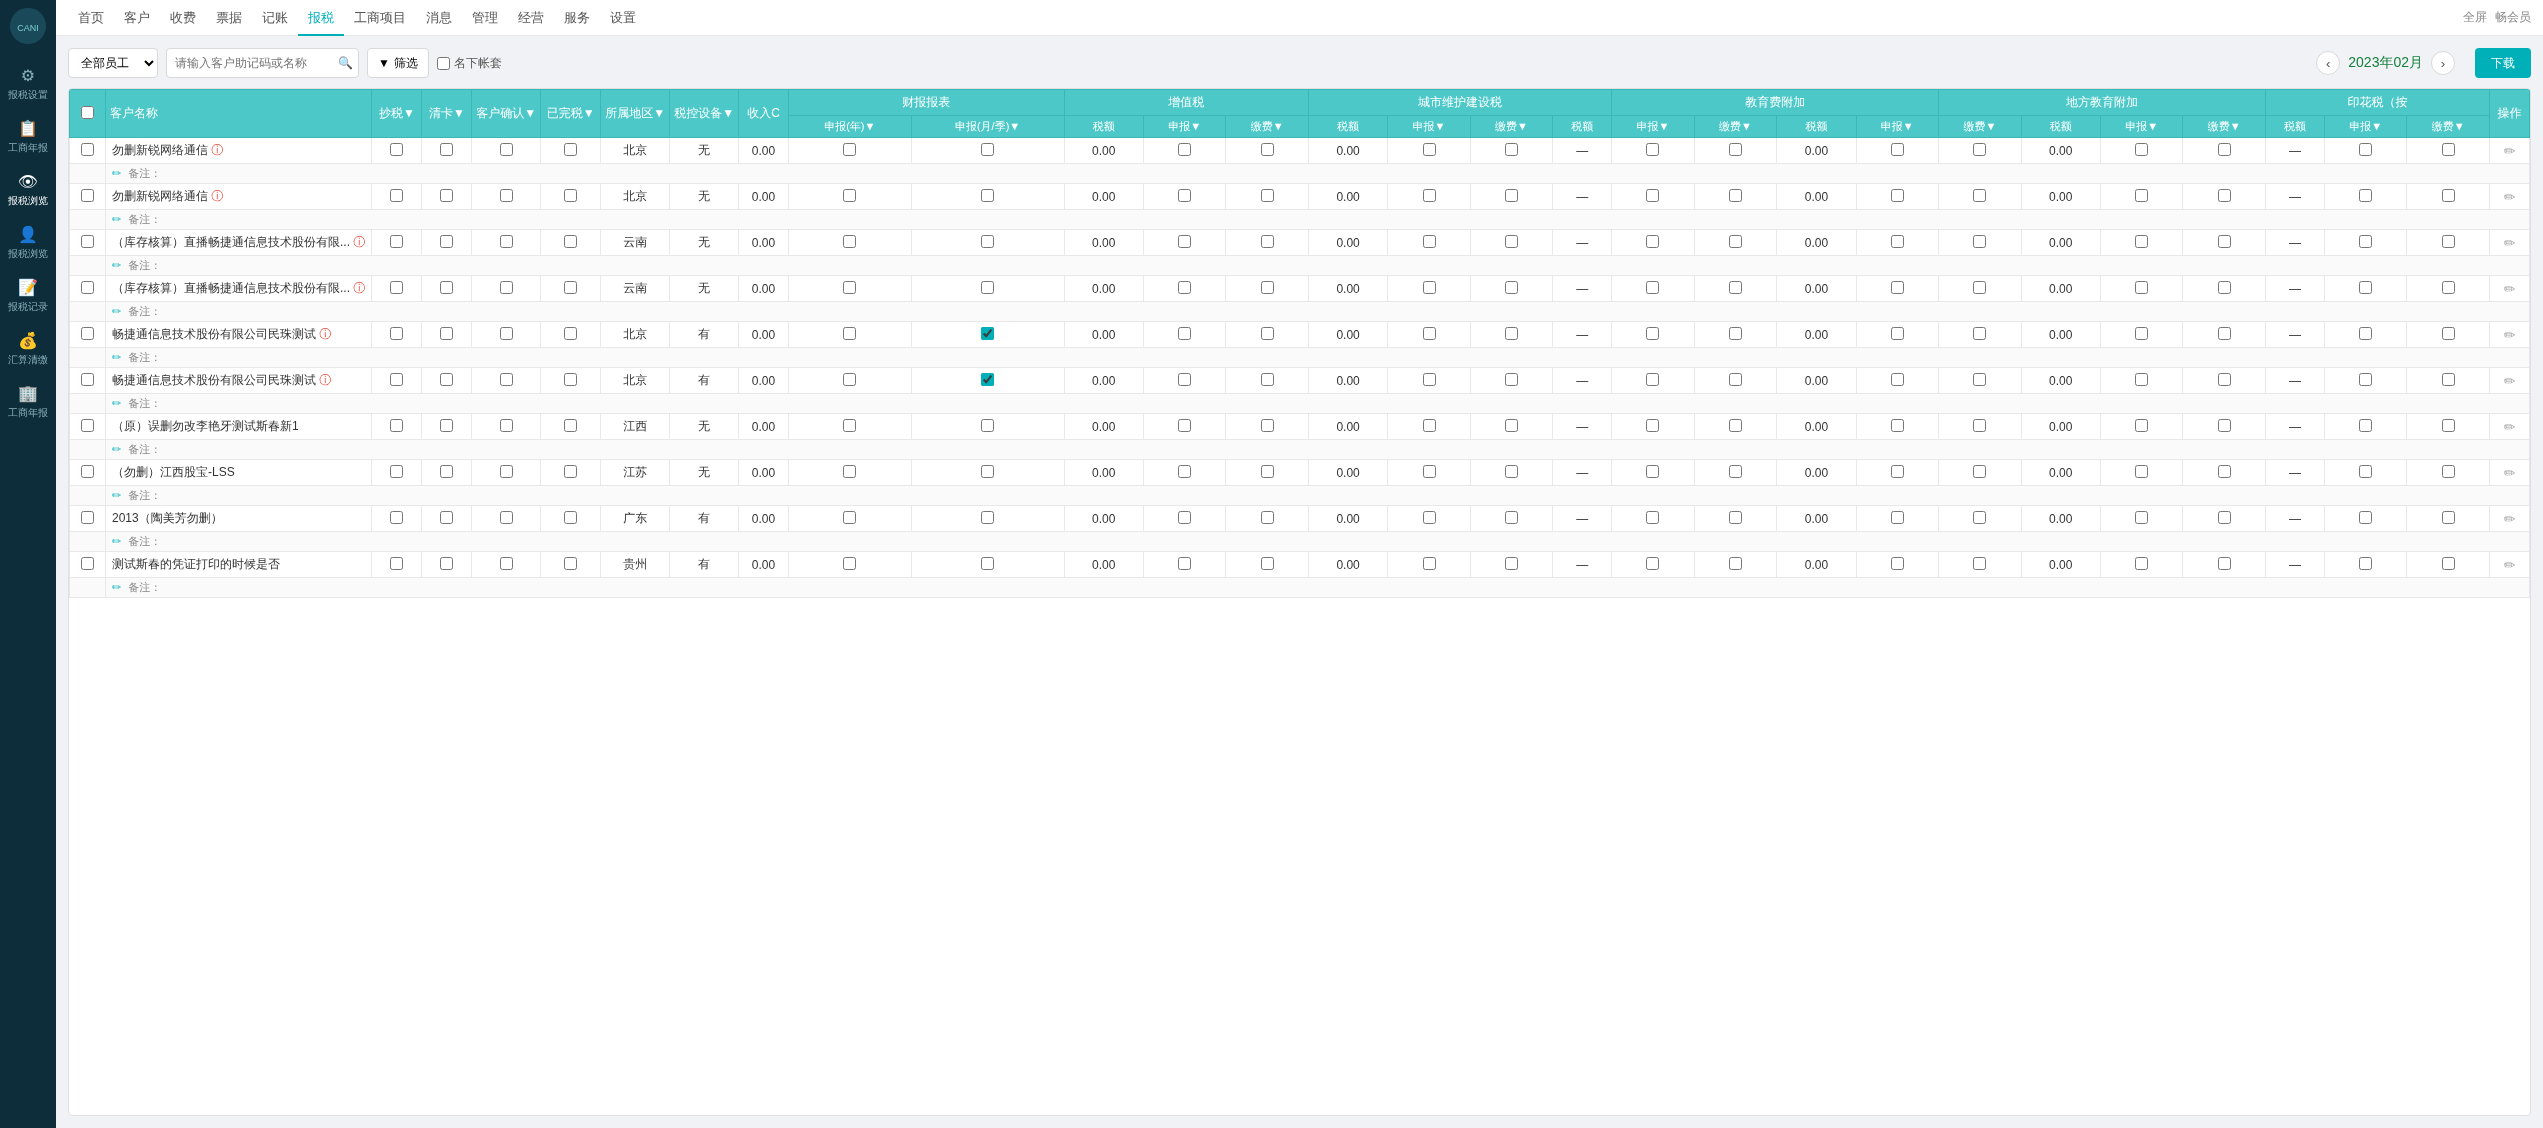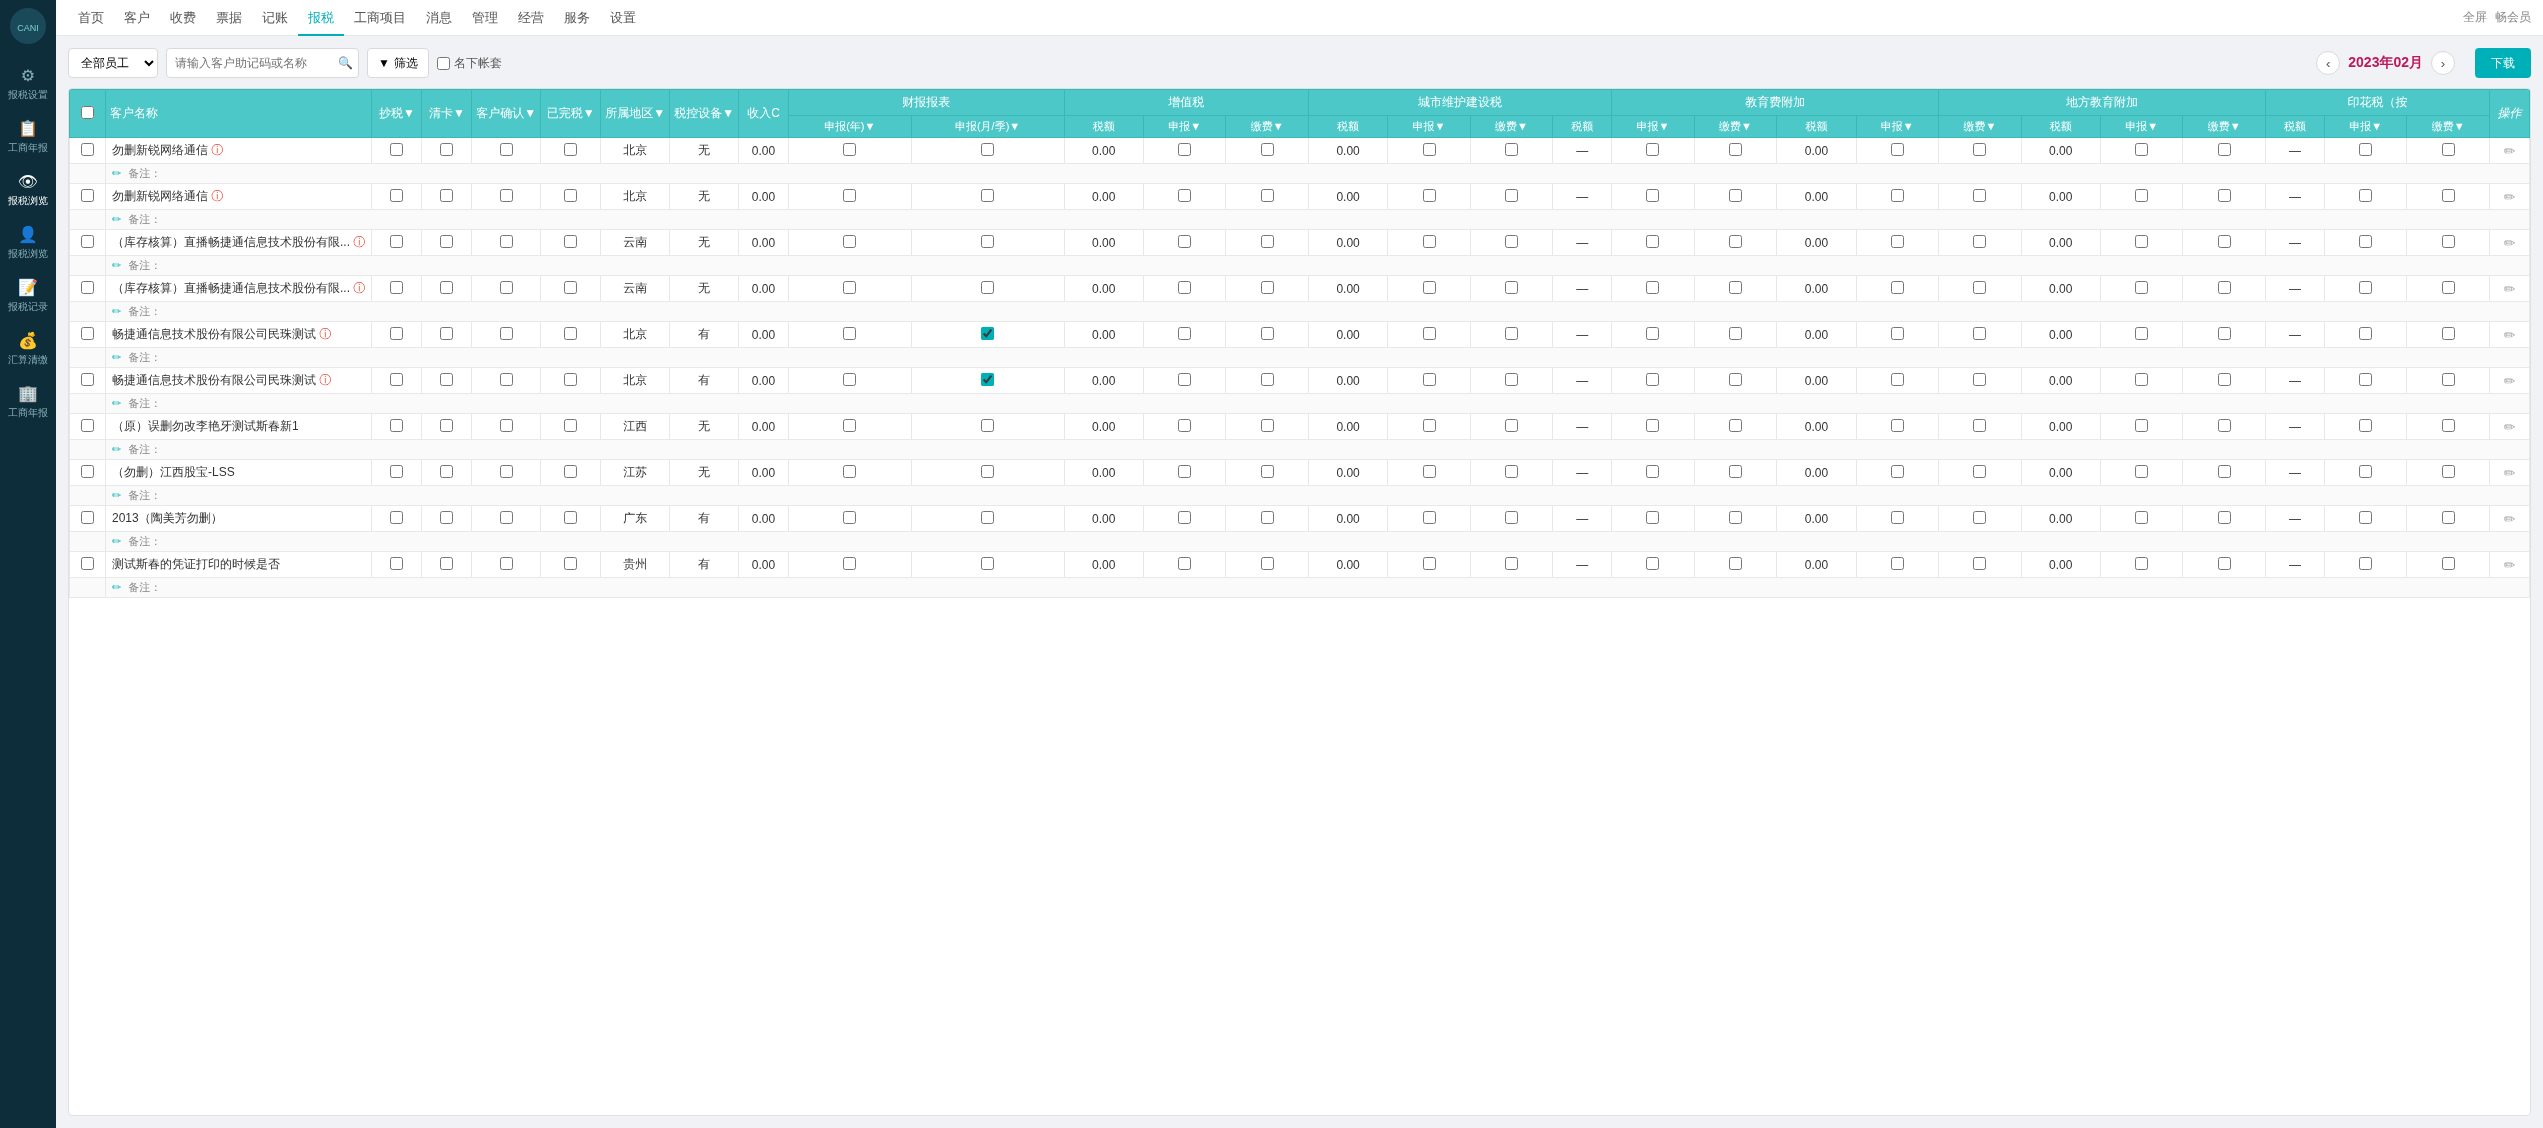--- a/index.html
+++ b/index.html
@@ -28,21 +28,21 @@
     
     .toolbar { display: flex; align-items: center; margin-bottom: 10px; gap: 8px; }
     .toolbar-select { height: 30px; padding: 0 8px; border: 1px solid #d9d9d9; border-radius: 4px; font-size: 12px; background: #fff; cursor: pointer; min-width: 90px; }
     .toolbar-input-wrap { position: relative; display: flex; align-items: center; }
     .toolbar-input { height: 30px; padding: 0 28px 0 8px; border: 1px solid #d9d9d9; border-radius: 4px; font-size: 12px; min-width: 180px; }
     .search-icon-btn { position: absolute; right: 6px; color: #aaa; cursor: pointer; }
     .filter-btn { height: 30px; padding: 0 10px; border: 1px solid #d9d9d9; border-radius: 4px; font-size: 12px; background: #fff; cursor: pointer; display: flex; align-items: center; gap: 4px; }
     .checkbox-label { display: flex; align-items: center; gap: 4px; font-size: 12px; color: #555; cursor: pointer; }
     .date-nav { display: flex; align-items: center; gap: 8px; margin-left: auto; }
     .date-nav-btn { width: 24px; height: 24px; border-radius: 50%; border: 1px solid #d9d9d9; background: #fff; cursor: pointer; display: flex; align-items: center; justify-content: center; color: #555; }
-    .date-label { font-size: 14px; font-weight: bold; color: #be185d; }
+    .date-label { font-size: 14px; font-weight: normal; color: #15803d; }
     .download-btn { height: 30px; padding: 0 16px; background: #00b0b9; color: #fff; border: none; border-radius: 4px; font-size: 12px; cursor: pointer; margin-left: 12px; }
 
     
     .table-wrap { flex: 1; overflow: auto; border: 1px solid #e0e0e0; border-radius: 4px; background: #fff; }
     table { border-collapse: collapse; min-width: 1400px; width: 100%; }
 
     
     thead tr.header-row-1 th { background: #4dc8c8; color: #fff; text-align: center; font-weight: normal; font-size: 12px; padding: 4px 4px; border: 1px solid #3ab8b8; white-space: nowrap; }
     thead tr.header-row-2 th { background: #4dc8c8; color: #fff; text-align: center; font-weight: normal; font-size: 11px; padding: 3px 2px; border: 1px solid #3ab8b8; white-space: nowrap; }
 
@@ -167,21 +167,21 @@
 
             <th colspan="3">增值税</th>
 
             <th colspan="4">城市维护建设税</th>
 
             <th colspan="4">教育费附加</th>
 
             <th colspan="4">地方教育附加</th>
 
             <th colspan="3">印花税（按</th>
-            <th rowspan="2" style="width:40px;font-style:italic;">操作</th>
+            <th rowspan="2" style="width:40px;">操作</th>
           </tr>
           <tr class="header-row-2">
 
             <th>申报(年)▼</th>
             <th>申报(月/季)▼</th>
 
             <th>税额</th>
             <th>申报▼</th>
             <th>缴费▼</th>
 

